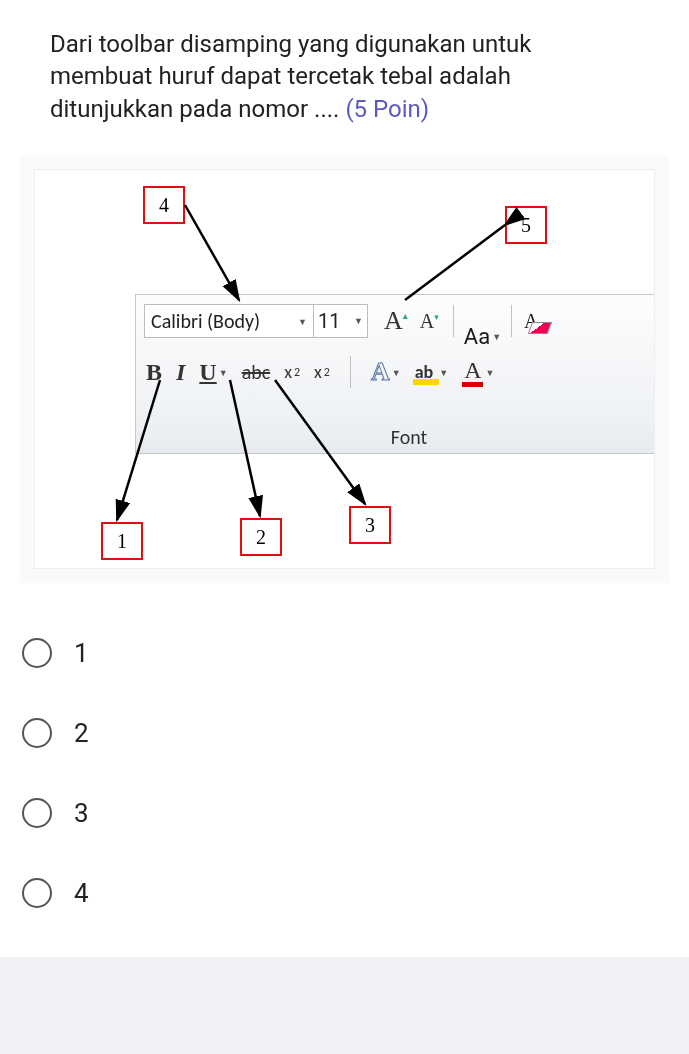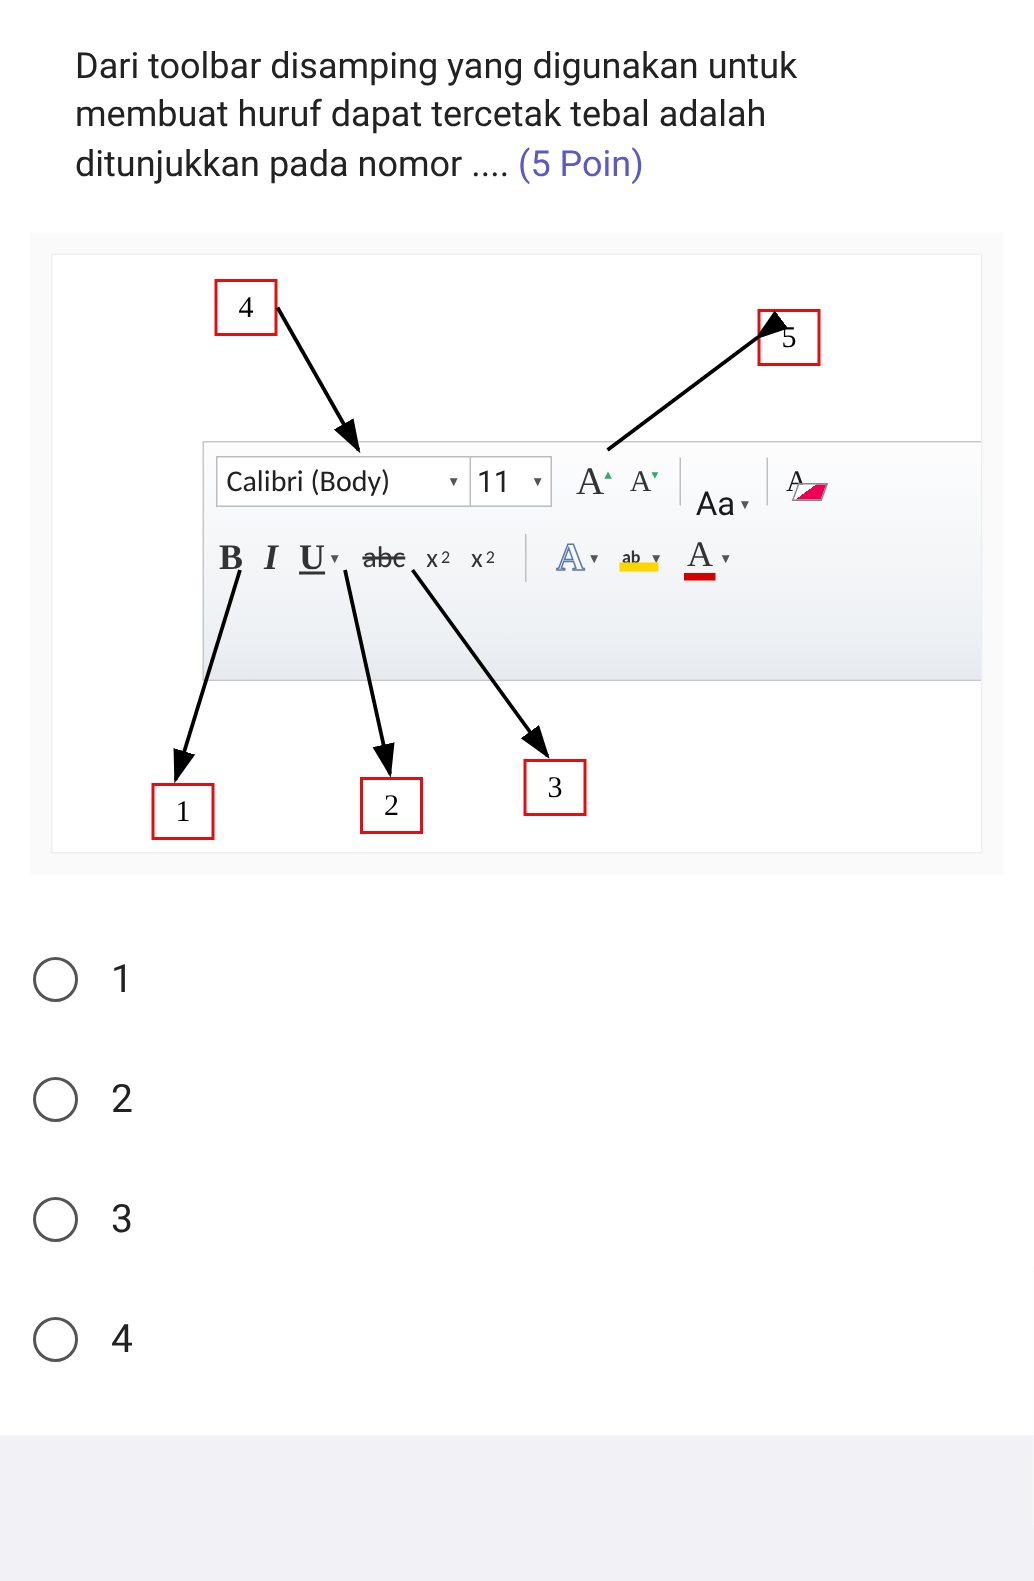--- a/index.html
+++ b/index.html
@@ -135,21 +135,21 @@
   .subsup sub, .subsup sup { font-size: 12px; }
   .outlineA {
     font-family: 'Times New Roman', serif;
     font-size: 26px;
     -webkit-text-stroke: 1px #5a7aa2;
     color: transparent;
     font-weight: bold;
   }
   .highlighter {
     position: relative;
-    font-size: 12px;
+    font-size: 18px;
     font-weight: bold;
   }
   .highlighter::after{
     content:"";
     position:absolute;left:-2px;bottom:-2px;width:26px;height:6px;background:#ffd400;
   }
   .fontcolorA {
     font-family:'Times New Roman',serif;
     font-size:24px;
     border-bottom: 5px solid #d30000;
@@ -276,20 +276,21 @@
           <span class="r2item">
             <span class="highlighter">ab</span>
             <span class="dd" style="margin-left:4px;">▼</span>
           </span>
           <span class="r2item">
             <span class="fontcolorA">A</span>
             <span class="dd">▼</span>
           </span>
         </div>
 
+        <div class="grouplabel">Font</div>
 
       </div>
 
       <svg class="arrows">
         <defs>
           <marker id="ah" markerWidth="10" markerHeight="10" refX="8" refY="3" orient="auto">
             <path d="M0,0 L0,6 L9,3 z" fill="#000"></path>
           </marker>
         </defs>
         <line x1="150" y1="35" x2="204" y2="130" stroke="#000" stroke-width="2.5" marker-end="url(#ah)"></line>

